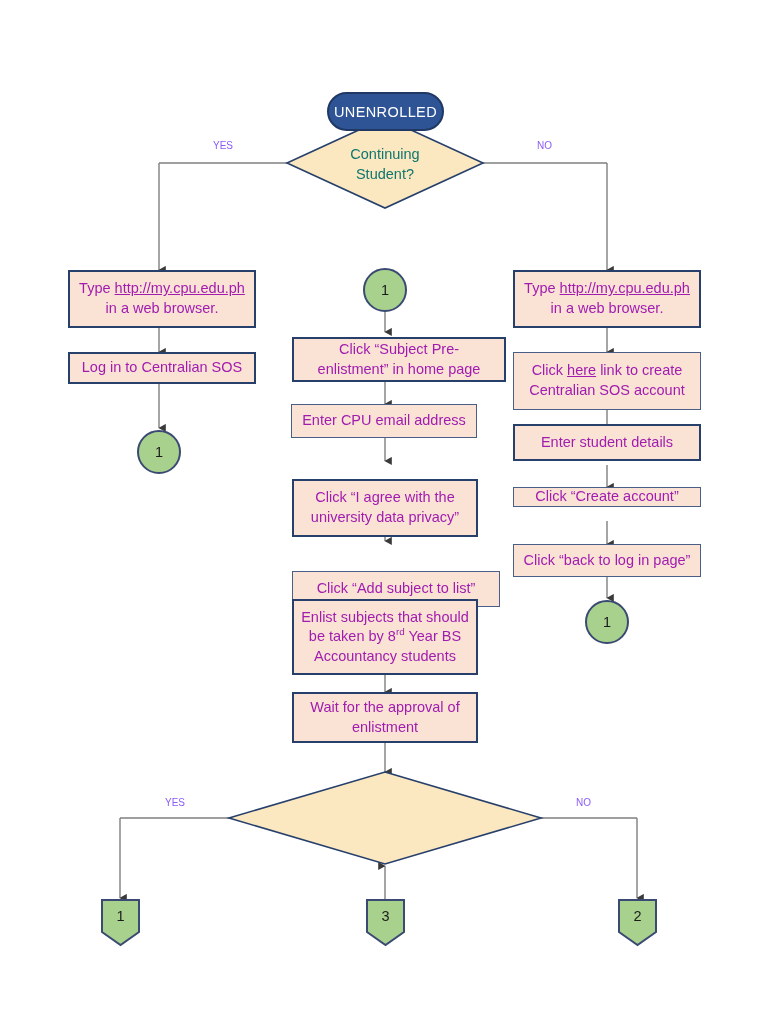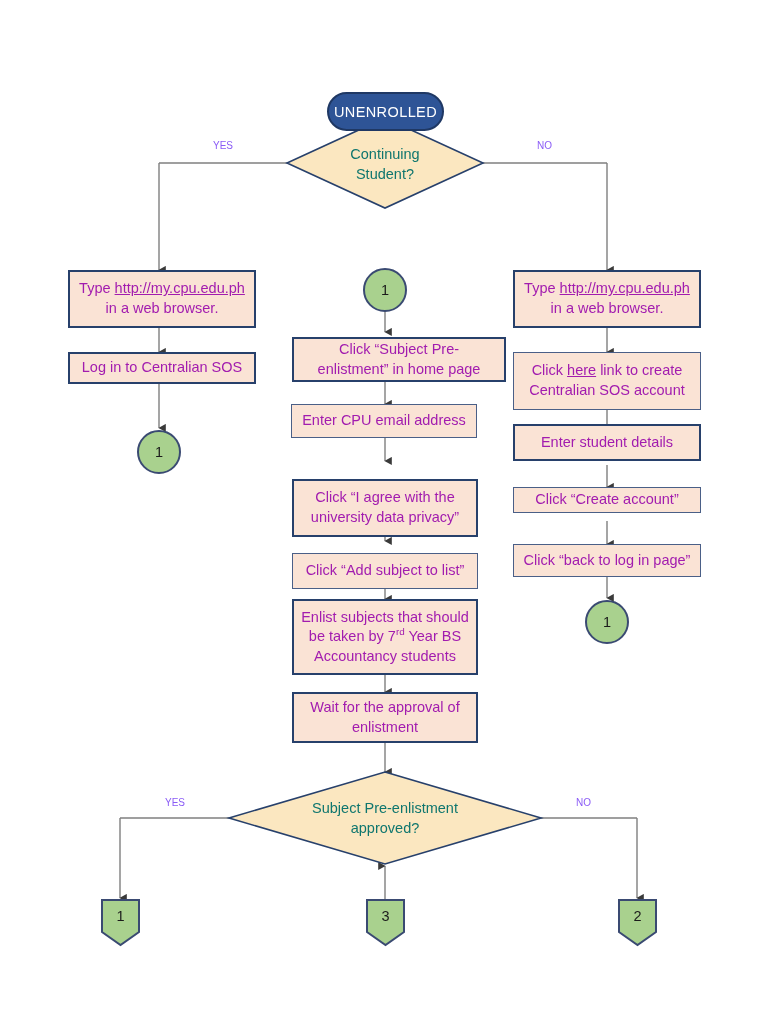--- a/index.html
+++ b/index.html
@@ -210,28 +210,28 @@
     <span class="node-text">Enter CPU email address</span>
   </div>
 
   <div class="node" style="left:292px; top:461px; width:186px; height:58px;margin-top:18px;">
     <span class="node-text">
       <span>Click “I agree with the</span><br>
       <span>university data privacy”</span>
     </span>
   </div>
 
-  <div class="node node-thin-border" style="left:292px; top:553px; width:186px; height:36px;">
+  <div class="node node-thin-border" style="left:292px; top:571px; width:208px; height:36px;">
     <span class="node-text">Click “Add subject to list”</span>
   </div>
 
   <div class="node" style="left:292px; top:599px; width:186px; height:76px;">
     <span class="node-text">
       <span>Enlist subjects that should</span><br>
-      <span>be taken by 7</span><sup>rd</sup><span> Year BS</span><br>
+      <span>be taken by 8</span><sup>rd</sup><span> Year BS</span><br>
       <span>Accountancy students</span>
     </span>
   </div>
 
   <div class="node" style="left:292px; top:692px; width:186px; height:51px;">
     <span class="node-text">
       <span>Wait for the approval of</span><br>
       <span>enlistment</span>
     </span>
   </div>
@@ -247,38 +247,32 @@
     <span class="node-text">
       <span>Click </span><span class="u">here</span><span> link to create</span><br>
       <span>Centralian SOS account</span>
     </span>
   </div>
 
   <div class="node" style="left:513px; top:416px; width:188px; height:37px;margin-top:8px;">
     <span class="node-text">Enter student details</span>
   </div>
 
-  <div class="node node-thin-border" style="left:513px; top:487px; width:188px; height:26px;">
+  <div class="node node-thin-border" style="left:513px; top:487px; width:188px; height:20px;">
     <span class="node-text">Click “Create account”</span>
   </div>
 
   <div class="node node-thin-border" style="left:513px; top:544px; width:188px; height:33px;text-align:center;">
     <span class="node-text">Click “back to log in page”</span>
   </div>
 
   <div class="conn-circle" style="left:585px; top:600px; width:44px; height:44px;">
     <span>1</span>
   </div>
 
-  <div class="diamond-label" style="left:275px; top:792px; width:220px; height:52px;">
-    <div>
-      <div>Subject Pre-enlistment</div>
-      <div>approved?</div>
-    </div>
-  </div>
   <div class="edge-label" style="left:165px; top:797px;">YES</div>
   <div class="edge-label" style="left:576px; top:797px;">NO</div>
 
   <div class="pent-label" style="left:102px; top:908px; width:37px;">1</div>
   <div class="pent-label" style="left:367px; top:908px; width:37px;">3</div>
   <div class="pent-label" style="left:619px; top:908px; width:37px;">2</div>
 
 </div>
 
 </body></html>

